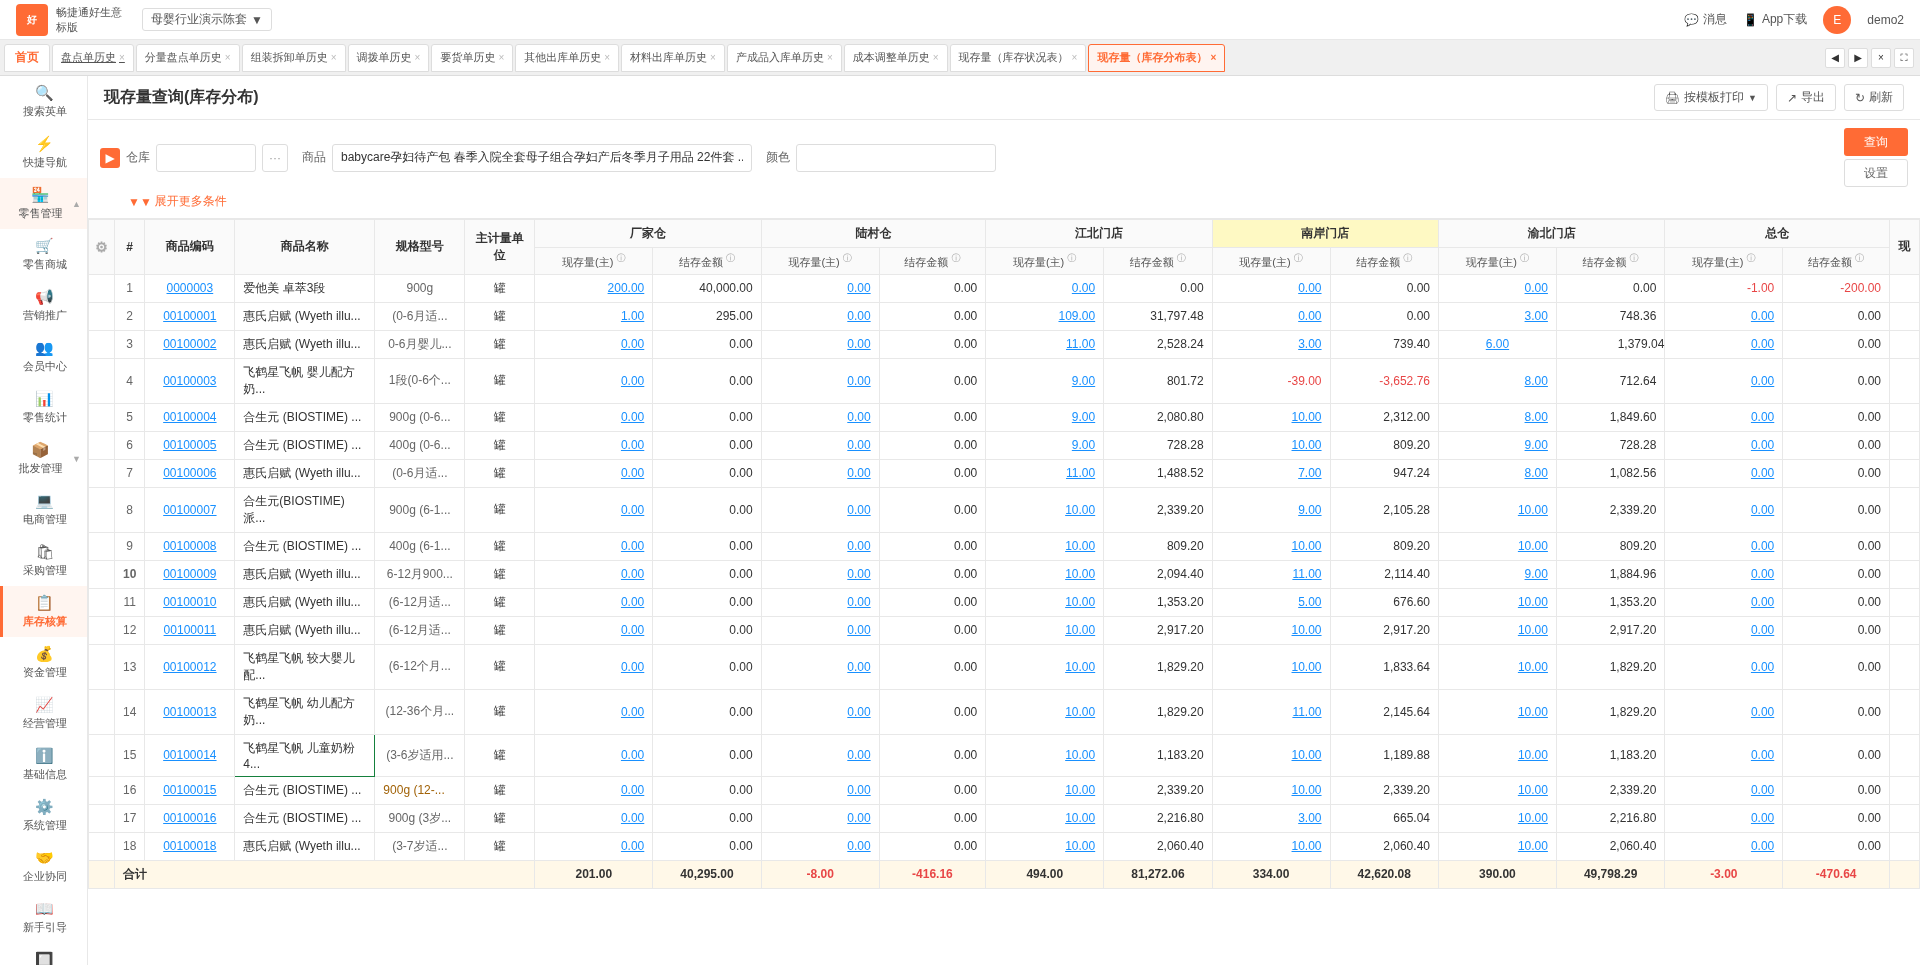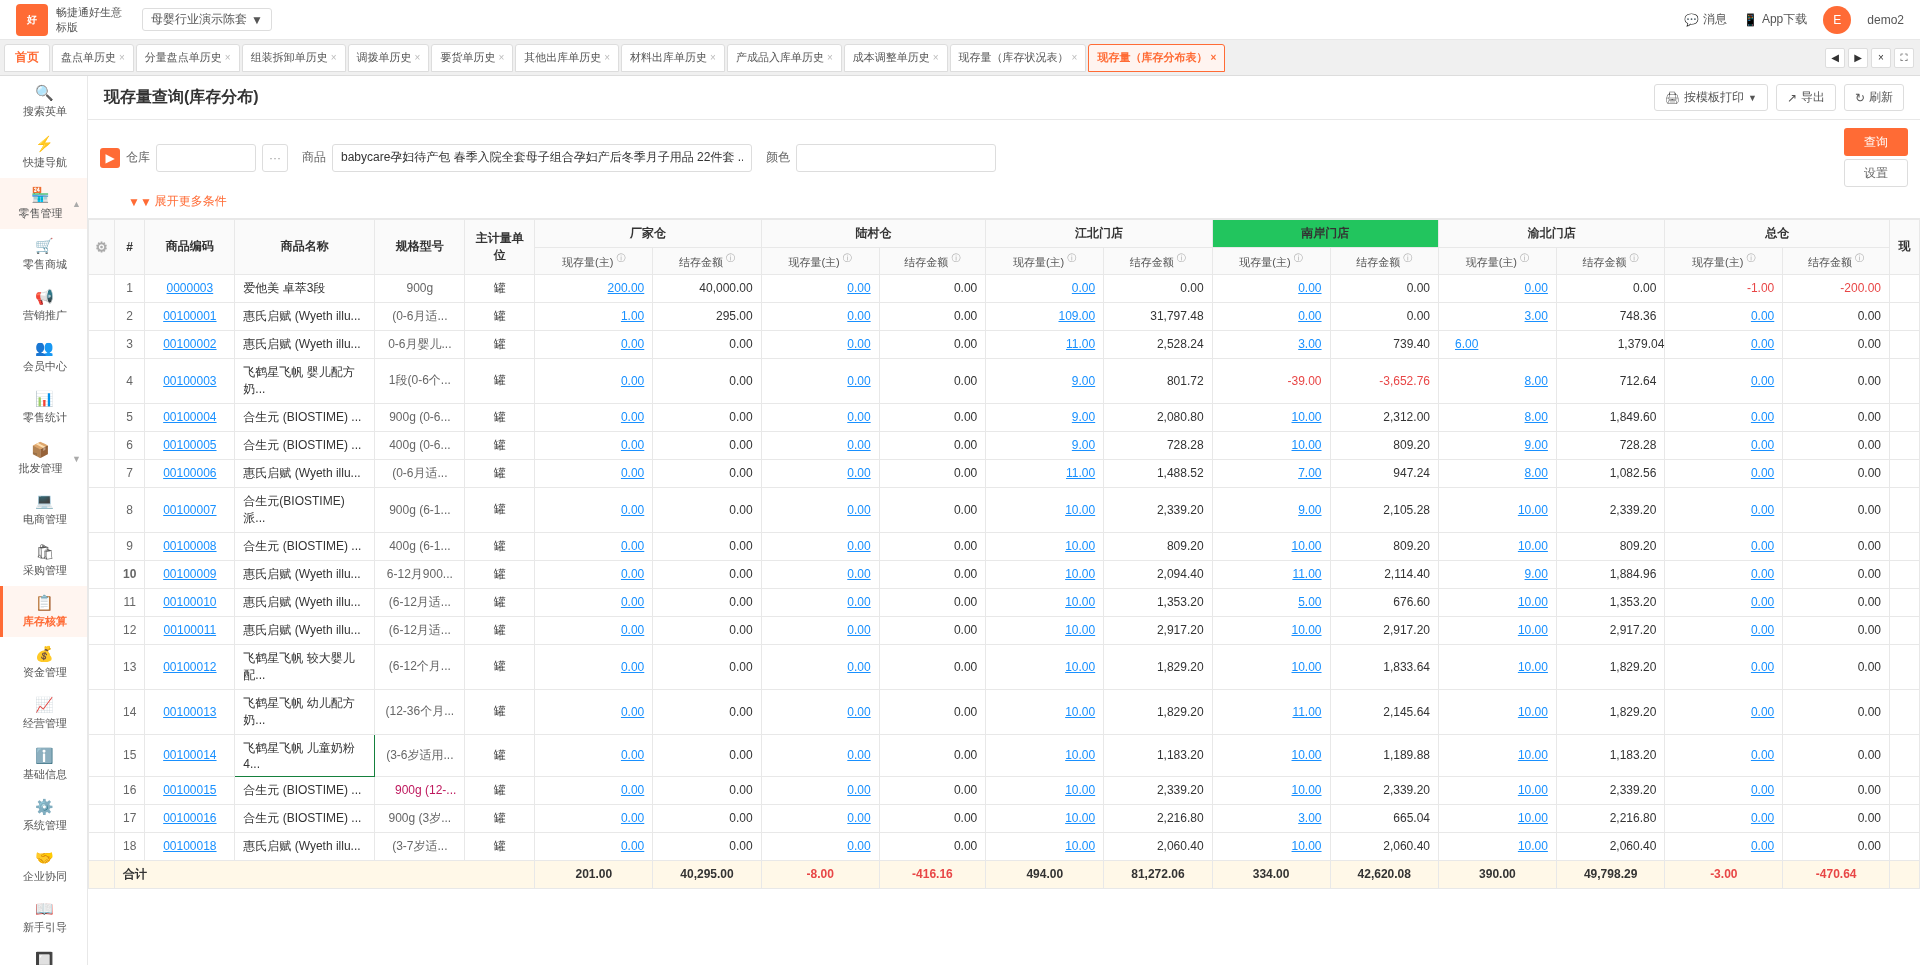--- a/index.html
+++ b/index.html
@@ -29,21 +29,21 @@
       <span>📱</span>
       <span>App下载</span>
     </span>
     <div style="width:28px;height:28px;border-radius:50%;background:#ff6b35;display:flex;align-items:center;justify-content:center;color:white;font-size:12px;cursor:pointer;">E</div>
     <span style="font-size:12px;color:#555;">demo2</span>
   </div>
 </div>
 
 <div style="height:36px;background:#f0f0f0;display:flex;align-items:center;border-bottom:1px solid #ddd;overflow:hidden;">
   <div style="display:inline-flex;align-items:center;padding:0 10px;height:28px;background:#fff;border:1px solid #ddd;border-radius:3px 3px 0 0;margin-left:4px;margin-right:2px;cursor:pointer;font-size:12px;color:#ff6b35;font-weight:bold;">首页</div>
-  <div style="display:inline-flex;align-items:center;gap:3px;padding:0 8px;height:28px;background:#fff;border:1px solid #ddd;border-radius:3px 3px 0 0;margin-right:2px;cursor:pointer;font-size:11px;color:#555;">盘点单历史 <span style="color:#bbb;font-size:10px;">×</span></div>
+  <div style="display:inline-flex;align-items:center;gap:3px;padding:0 8px;height:28px;background:#fff;border:1px solid #ddd;border-radius:3px 3px 0 0;margin-right:2px;cursor:pointer;font-size:11px;color:#555;text-decoration:underline;">盘点单历史 <span style="color:#bbb;font-size:10px;">×</span></div>
   <div style="display:inline-flex;align-items:center;gap:3px;padding:0 8px;height:28px;background:#fff;border:1px solid #ddd;border-radius:3px 3px 0 0;margin-right:2px;cursor:pointer;font-size:11px;color:#555;">分量盘点单历史 <span style="color:#bbb;font-size:10px;">×</span></div>
   <div style="display:inline-flex;align-items:center;gap:3px;padding:0 8px;height:28px;background:#fff;border:1px solid #ddd;border-radius:3px 3px 0 0;margin-right:2px;cursor:pointer;font-size:11px;color:#555;">组装拆卸单历史 <span style="color:#bbb;font-size:10px;">×</span></div>
   <div style="display:inline-flex;align-items:center;gap:3px;padding:0 8px;height:28px;background:#fff;border:1px solid #ddd;border-radius:3px 3px 0 0;margin-right:2px;cursor:pointer;font-size:11px;color:#555;">调拨单历史 <span style="color:#bbb;font-size:10px;">×</span></div>
   <div style="display:inline-flex;align-items:center;gap:3px;padding:0 8px;height:28px;background:#fff;border:1px solid #ddd;border-radius:3px 3px 0 0;margin-right:2px;cursor:pointer;font-size:11px;color:#555;">要货单历史 <span style="color:#bbb;font-size:10px;">×</span></div>
   <div style="display:inline-flex;align-items:center;gap:3px;padding:0 8px;height:28px;background:#fff;border:1px solid #ddd;border-radius:3px 3px 0 0;margin-right:2px;cursor:pointer;font-size:11px;color:#555;">其他出库单历史 <span style="color:#bbb;font-size:10px;">×</span></div>
   <div style="display:inline-flex;align-items:center;gap:3px;padding:0 8px;height:28px;background:#fff;border:1px solid #ddd;border-radius:3px 3px 0 0;margin-right:2px;cursor:pointer;font-size:11px;color:#555;">材料出库单历史 <span style="color:#bbb;font-size:10px;">×</span></div>
   <div style="display:inline-flex;align-items:center;gap:3px;padding:0 8px;height:28px;background:#fff;border:1px solid #ddd;border-radius:3px 3px 0 0;margin-right:2px;cursor:pointer;font-size:11px;color:#555;">产成品入库单历史 <span style="color:#bbb;font-size:10px;">×</span></div>
   <div style="display:inline-flex;align-items:center;gap:3px;padding:0 8px;height:28px;background:#fff;border:1px solid #ddd;border-radius:3px 3px 0 0;margin-right:2px;cursor:pointer;font-size:11px;color:#555;">成本调整单历史 <span style="color:#bbb;font-size:10px;">×</span></div>
   <div style="display:inline-flex;align-items:center;gap:3px;padding:0 8px;height:28px;background:#fff;border:1px solid #ddd;border-radius:3px 3px 0 0;margin-right:2px;cursor:pointer;font-size:11px;color:#555;">现存量（库存状况表） <span style="color:#bbb;font-size:10px;">×</span></div>
   <div style="display:inline-flex;align-items:center;gap:3px;padding:0 8px;height:28px;background:#fff4f0;border:1px solid #ff6b35;border-radius:3px 3px 0 0;margin-right:2px;cursor:pointer;font-size:11px;color:#ff6b35;font-weight:bold;">现存量（库存分布表） <span style="color:#ff6b35;font-size:10px;">×</span></div>
@@ -191,21 +191,21 @@
               <span style="cursor:pointer;color:#aaa;font-size:14px;">⚙</span>
             </th>
             <th rowspan="2" style="background:#fafafa;border:1px solid #e8e8e8;padding:5px 8px;text-align:center;font-weight:600;color:#333;width:30px;">#</th>
             <th rowspan="2" style="background:#fafafa;border:1px solid #e8e8e8;padding:5px 8px;text-align:center;font-weight:600;color:#333;width:90px;">商品编码</th>
             <th rowspan="2" style="background:#fafafa;border:1px solid #e8e8e8;padding:5px 8px;text-align:center;font-weight:600;color:#333;width:140px;">商品名称</th>
             <th rowspan="2" style="background:#fafafa;border:1px solid #e8e8e8;padding:5px 8px;text-align:center;font-weight:600;color:#333;width:90px;">规格型号</th>
             <th rowspan="2" style="background:#fafafa;border:1px solid #e8e8e8;padding:5px 8px;text-align:center;font-weight:600;color:#333;width:70px;">主计量单位</th>
             <th colspan="2" style="background:#fafafa;border:1px solid #e8e8e8;padding:5px 8px;text-align:center;font-weight:600;color:#333;">厂家仓</th>
             <th colspan="2" style="background:#fafafa;border:1px solid #e8e8e8;padding:5px 8px;text-align:center;font-weight:600;color:#333;">陆村仓</th>
             <th colspan="2" style="background:#fafafa;border:1px solid #e8e8e8;padding:5px 8px;text-align:center;font-weight:600;color:#333;">江北门店</th>
-            <th colspan="2" style="background:#22c55e;border:1px solid #e8e8e8;padding:5px 8px;text-align:center;font-weight:600;color:#333;">南岸门店</th>
+            <th colspan="2" style="background:#fef9c3;border:1px solid #e8e8e8;padding:5px 8px;text-align:center;font-weight:600;color:#333;">南岸门店</th>
             <th colspan="2" style="background:#fafafa;border:1px solid #e8e8e8;padding:5px 8px;text-align:center;font-weight:600;color:#333;">渝北门店</th>
             <th colspan="2" style="background:#fafafa;border:1px solid #e8e8e8;padding:5px 8px;text-align:center;font-weight:600;color:#333;">总仓</th>
             <th rowspan="2" style="background:#fafafa;border:1px solid #e8e8e8;padding:5px 4px;text-align:center;font-weight:600;color:#333;width:30px;">现</th>
           </tr>
           <tr>
             <th style="background:#fafafa;border:1px solid #e8e8e8;padding:4px 6px;text-align:center;font-weight:500;color:#555;font-size:11px;">现存量(主) <sup style="color:#aaa;cursor:pointer;">ⓘ</sup></th>
             <th style="background:#fafafa;border:1px solid #e8e8e8;padding:4px 6px;text-align:center;font-weight:500;color:#555;font-size:11px;">结存金额 <sup style="color:#aaa;cursor:pointer;">ⓘ</sup></th>
             <th style="background:#fafafa;border:1px solid #e8e8e8;padding:4px 6px;text-align:center;font-weight:500;color:#555;font-size:11px;">现存量(主) <sup style="color:#aaa;cursor:pointer;">ⓘ</sup></th>
             <th style="background:#fafafa;border:1px solid #e8e8e8;padding:4px 6px;text-align:center;font-weight:500;color:#555;font-size:11px;">结存金额 <sup style="color:#aaa;cursor:pointer;">ⓘ</sup></th>
             <th style="background:#fafafa;border:1px solid #e8e8e8;padding:4px 6px;text-align:center;font-weight:500;color:#555;font-size:11px;">现存量(主) <sup style="color:#aaa;cursor:pointer;">ⓘ</sup></th>
@@ -269,21 +269,21 @@
     <td style="border:1px solid #e8e8e8;padding:5px 8px;text-align:center;color:#666;">0-6月婴儿...</td>
     <td style="border:1px solid #e8e8e8;padding:5px 8px;text-align:center;color:#333;">罐</td>
     <td style="border:1px solid #e8e8e8;padding:5px 8px;text-align:right;color:#1890ff;text-decoration:underline;cursor:pointer;">0.00</td>
     <td style="border:1px solid #e8e8e8;padding:5px 8px;text-align:right;color:#333;">0.00</td>
     <td style="border:1px solid #e8e8e8;padding:5px 8px;text-align:right;color:#1890ff;text-decoration:underline;cursor:pointer;">0.00</td>
     <td style="border:1px solid #e8e8e8;padding:5px 8px;text-align:right;color:#333;">0.00</td>
     <td style="border:1px solid #e8e8e8;padding:5px 8px;text-align:right;color:#1890ff;text-decoration:underline;cursor:pointer;">11.00</td>
     <td style="border:1px solid #e8e8e8;padding:5px 8px;text-align:right;color:#333;">2,528.24</td>
     <td style="border:1px solid #e8e8e8;padding:5px 8px;text-align:right;color:#1890ff;text-decoration:underline;cursor:pointer;">3.00</td>
     <td style="border:1px solid #e8e8e8;padding:5px 8px;text-align:right;color:#333;">739.40</td>
-    <td style="border:1px solid #e8e8e8;padding:5px 16px;text-align:left;color:#1890ff;text-decoration:underline;cursor:pointer;">6.00</td>
+    <td style="border:1px solid #e8e8e8;padding:5px 16px;text-align:center;color:#1890ff;text-decoration:underline;cursor:pointer;">6.00</td>
     <td style="border:1px solid #e8e8e8;padding:5px 0;text-align:right;color:#333;">1,379.04</td>
     <td style="border:1px solid #e8e8e8;padding:5px 8px;text-align:right;color:#1890ff;text-decoration:underline;cursor:pointer;">0.00</td>
     <td style="border:1px solid #e8e8e8;padding:5px 8px;text-align:right;color:#333;">0.00</td>
     <td style="border:1px solid #e8e8e8;padding:5px 8px;text-align:center;color:#666;"></td>
   </tr>
             <tr style="">
     <td style="border:1px solid #e8e8e8;padding:5px 6px;text-align:center;"></td>
     <td style="border:1px solid #e8e8e8;padding:5px 8px;text-align:center;color:#666;">4</td>
     <td style="border:1px solid #e8e8e8;padding:5px 8px;text-align:center;color:#1890ff;text-decoration:underline;cursor:pointer;">00100003</td>
     <td style="border:1px solid #e8e8e8;padding:5px 8px;text-align:left;color:#333;">飞鹤星飞帆 婴儿配方奶...</td>
@@ -532,21 +532,21 @@
     <td style="border:1px solid #e8e8e8;padding:5px 8px;text-align:right;color:#333;">1,183.20</td>
     <td style="border:1px solid #e8e8e8;padding:5px 8px;text-align:right;color:#1890ff;text-decoration:underline;cursor:pointer;">0.00</td>
     <td style="border:1px solid #e8e8e8;padding:5px 8px;text-align:right;color:#333;">0.00</td>
     <td style="border:1px solid #e8e8e8;padding:5px 8px;text-align:center;color:#666;"></td>
   </tr>
             <tr style="">
     <td style="border:1px solid #e8e8e8;padding:5px 6px;text-align:center;"></td>
     <td style="border:1px solid #e8e8e8;padding:5px 8px;text-align:center;color:#666;">16</td>
     <td style="border:1px solid #e8e8e8;padding:5px 8px;text-align:center;color:#1890ff;text-decoration:underline;cursor:pointer;">00100015</td>
     <td style="border:1px solid #e8e8e8;padding:5px 8px;text-align:left;color:#333;">合生元 (BIOSTIME) ...</td>
-    <td style="border:1px solid #e8e8e8;padding:5px 8px;text-align:right;color:#be185d;">900g (12-...</td>
+    <td style="border:1px solid #e8e8e8;padding:5px 8px;text-align:left;color:#a16207;">900g (12-...</td>
     <td style="border:1px solid #e8e8e8;padding:5px 8px;text-align:center;color:#333;">罐</td>
     <td style="border:1px solid #e8e8e8;padding:5px 8px;text-align:right;color:#1890ff;text-decoration:underline;cursor:pointer;">0.00</td>
     <td style="border:1px solid #e8e8e8;padding:5px 8px;text-align:right;color:#333;">0.00</td>
     <td style="border:1px solid #e8e8e8;padding:5px 8px;text-align:right;color:#1890ff;text-decoration:underline;cursor:pointer;">0.00</td>
     <td style="border:1px solid #e8e8e8;padding:5px 8px;text-align:right;color:#333;">0.00</td>
     <td style="border:1px solid #e8e8e8;padding:5px 8px;text-align:right;color:#1890ff;text-decoration:underline;cursor:pointer;">10.00</td>
     <td style="border:1px solid #e8e8e8;padding:5px 8px;text-align:right;color:#333;">2,339.20</td>
     <td style="border:1px solid #e8e8e8;padding:5px 8px;text-align:right;color:#1890ff;text-decoration:underline;cursor:pointer;">10.00</td>
     <td style="border:1px solid #e8e8e8;padding:5px 8px;text-align:right;color:#333;">2,339.20</td>
     <td style="border:1px solid #e8e8e8;padding:5px 8px;text-align:right;color:#1890ff;text-decoration:underline;cursor:pointer;">10.00</td>

